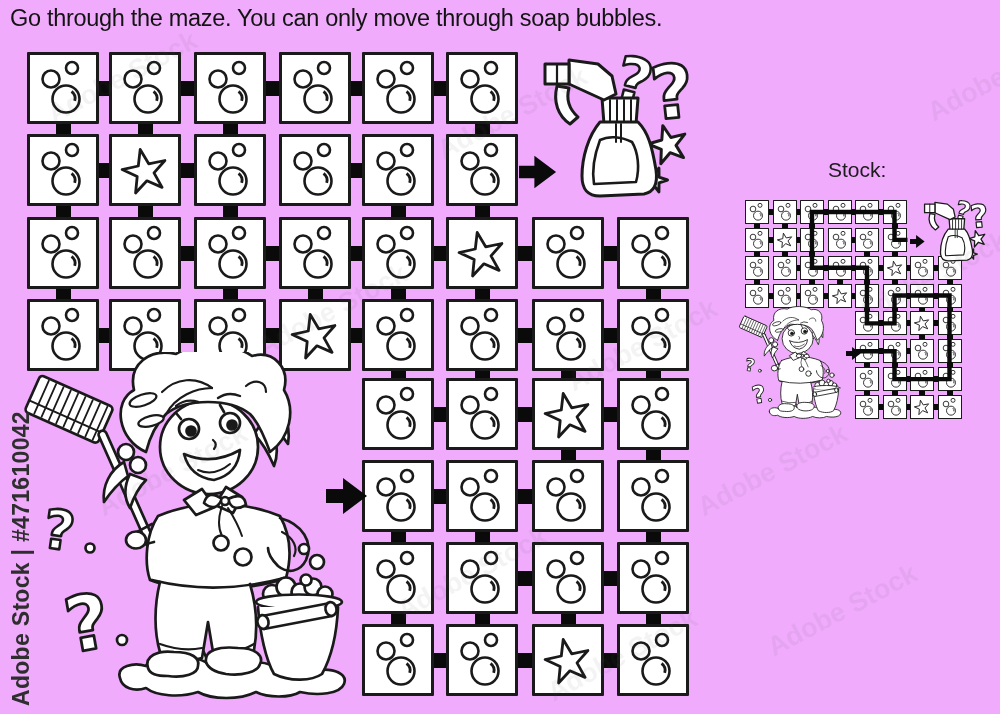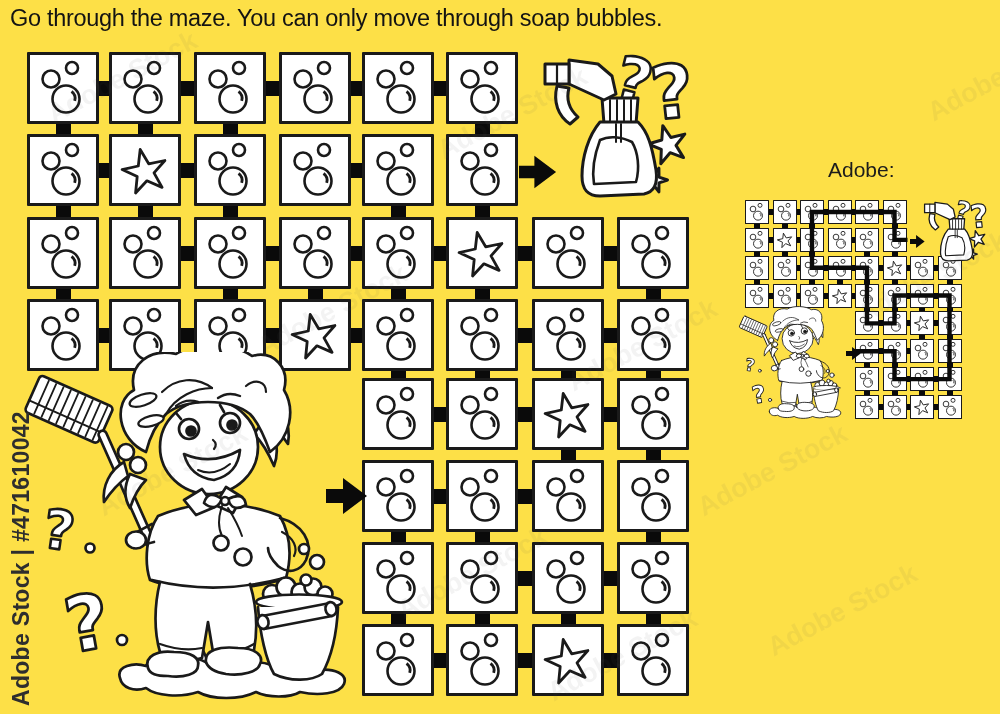--- a/index.html
+++ b/index.html
@@ -1,16 +1,16 @@
 <!DOCTYPE html>
 <html><head>
 <meta charset="utf-8">
 <style>
   html,body{margin:0;padding:0;background:#ffffff;}
-  #page{position:relative;width:1000px;height:714px;background:#fde047;overflow:hidden;
+  #page{position:relative;width:1000px;height:714px;background:#f0abfc;overflow:hidden;
         font-family:"Liberation Sans", sans-serif;}
   #title{position:absolute;left:10px;top:5px;font-size:23.5px;letter-spacing:-0.3px;
          color:#131313;font-weight:500;white-space:nowrap;}
   #answer-label{position:absolute;left:828px;top:158px;font-size:21px;color:#1c1c1c;font-weight:500;}
   .cell{position:absolute;background:#ffffff;border:3px solid #1a1a1a;border-radius:1px;box-sizing:border-box;}
   .cell svg{display:block;width:100%;height:100%;}
   .cell-mini{border-width:1.5px;border-radius:0.5px;}
   .tab{position:absolute;background:#0a0a0a;}
   .arrow{position:absolute;}
   .deco{position:absolute;}
@@ -628,21 +628,21 @@
     </g>
     <text x="64" y="648" font-size="76" font-weight="bold" font-family="DejaVu Sans, sans-serif" fill="#fff" stroke="#1a1a1a" stroke-width="2.8" transform="rotate(-10 95 615)">?</text>
     <circle cx="122" cy="640" r="5"></circle>
     <text x="44" y="550" font-size="54" font-weight="bold" font-family="DejaVu Sans, sans-serif" fill="#fff" stroke="#1a1a1a" stroke-width="2.6" transform="rotate(8 65 525)">?</text>
     <circle cx="90" cy="548" r="4.5"></circle>
     <ellipse cx="136" cy="540" rx="10" ry="8.5"></ellipse>
   </g>
       </svg>
     </div>
 
-  <div id="answer-label">Adobe:</div>
+  <div id="answer-label">Stock:</div>
   <div id="mini-maze">
       <div class="tab" style="left: 767px; top: 209px; width: 7.5px; height: 6px;"></div>
       <div class="tab" style="left: 794.5px; top: 209px; width: 7.5px; height: 6px;"></div>
       <div class="tab" style="left: 822px; top: 209px; width: 7.5px; height: 6px;"></div>
       <div class="tab" style="left: 849.5px; top: 209px; width: 7.5px; height: 6px;"></div>
       <div class="tab" style="left: 877px; top: 209px; width: 7.5px; height: 6px;"></div>
       <div class="tab" style="left: 767px; top: 236.85px; width: 7.5px; height: 6px;"></div>
       <div class="tab" style="left: 794.5px; top: 236.85px; width: 7.5px; height: 6px;"></div>
       <div class="tab" style="left: 849.5px; top: 236.85px; width: 7.5px; height: 6px;"></div>
       <div class="tab" style="left: 794.5px; top: 264.7px; width: 7.5px; height: 6px;"></div>

